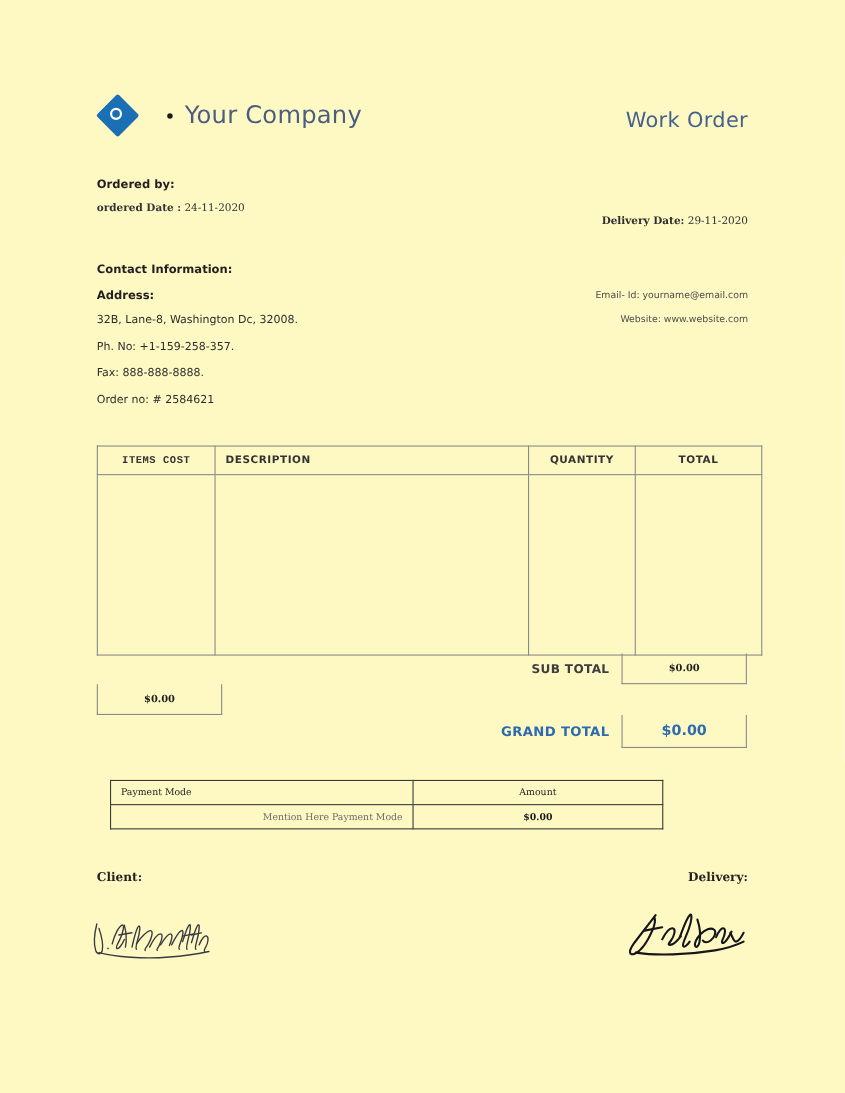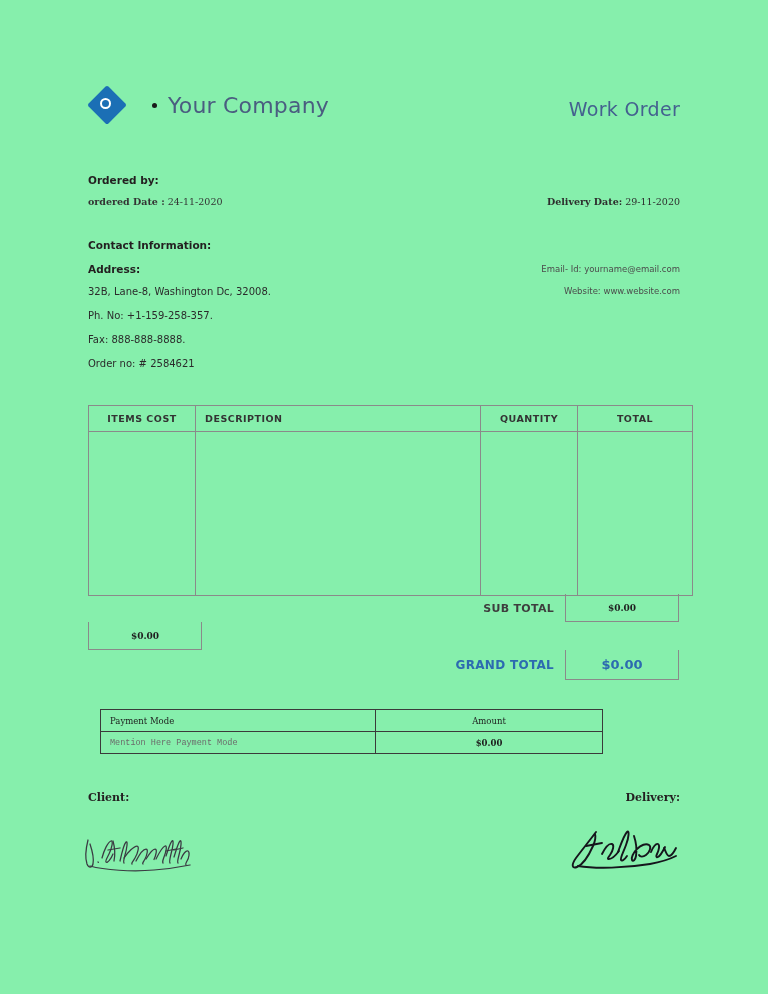--- a/index.html
+++ b/index.html
@@ -11,21 +11,21 @@
     width: 768px;
     height: 994px;
     position: relative;
     font-family: "DejaVu Sans", "Liberation Sans", sans-serif;
     color: #231f20;
     overflow: hidden;
   }
   .page {
     position: absolute;
     inset: 0;
-    background: #86efac;
+    background: #fef9c3;
   }
 
   
   .header {
     position: absolute;
     left: 86px;
     top: 84px;
     right: 88px;
     height: 60px;
   }
@@ -84,21 +84,21 @@
     font-size: 19px;
     color: #44618f;
     letter-spacing: 0.3px;
     white-space: nowrap;
   }
 
   
   .meta-left {
     position: absolute;
     left: 88px;
-    top: 174px;
+    top: 162px;
     font-size: 10.5px;
   }
   .meta-left .lbl-strong {
     font-weight: bold;
     color: #231f20;
     font-size: 10.5px;
     display: block;
     margin-bottom: 9px;
   }
   .meta-left .ordered-date {
@@ -177,21 +177,21 @@
   }
   table.items th {
     height: 25px;
     font-size: 9.5px;
     font-weight: bold;
     letter-spacing: 0.5px;
     color: #333;
     text-align: center;
     vertical-align: middle;
   }
-  table.items th.c-items  { width: 106px; }
+  table.items th.c-items  { width: 106px; font-family: Liberation Mono, monospace; }
   table.items th.c-desc   { width: 275px; text-align: left; padding-left: 9px; }
   table.items th.c-qty    { width: 96px; }
   table.items th.c-total  { width: 114px; }
   table.items td.body-cell {
     height: 163px;
   }
 
   
   .totals {
     position: absolute;
@@ -257,21 +257,21 @@
   }
   table.payment th, table.payment td {
     border: 1px solid #3a3a3a;
     height: 21px;
     font-size: 8.5px;
     font-weight: normal;
     padding: 0 9px;
   }
   table.payment th.p-mode { text-align: left; color: #1c1c1c; }
   table.payment th.p-amt  { text-align: center; color: #1c1c1c; width: 208px; }
-  table.payment td.p-mode { text-align: left; color: #6b6b6b; font-family: Liberation Mono, monospace; }
+  table.payment td.p-mode { text-align: right; color: #6b6b6b; }
   table.payment td.p-amt  { text-align: center; color: #1c1c1c; font-weight: bold; }
 
   
   .sig-client-label {
     position: absolute;
     left: 88px;
     top: 791px;
     font-size: 11px;
     font-weight: bold;
     font-family: "DejaVu Serif", "Liberation Serif", serif;

